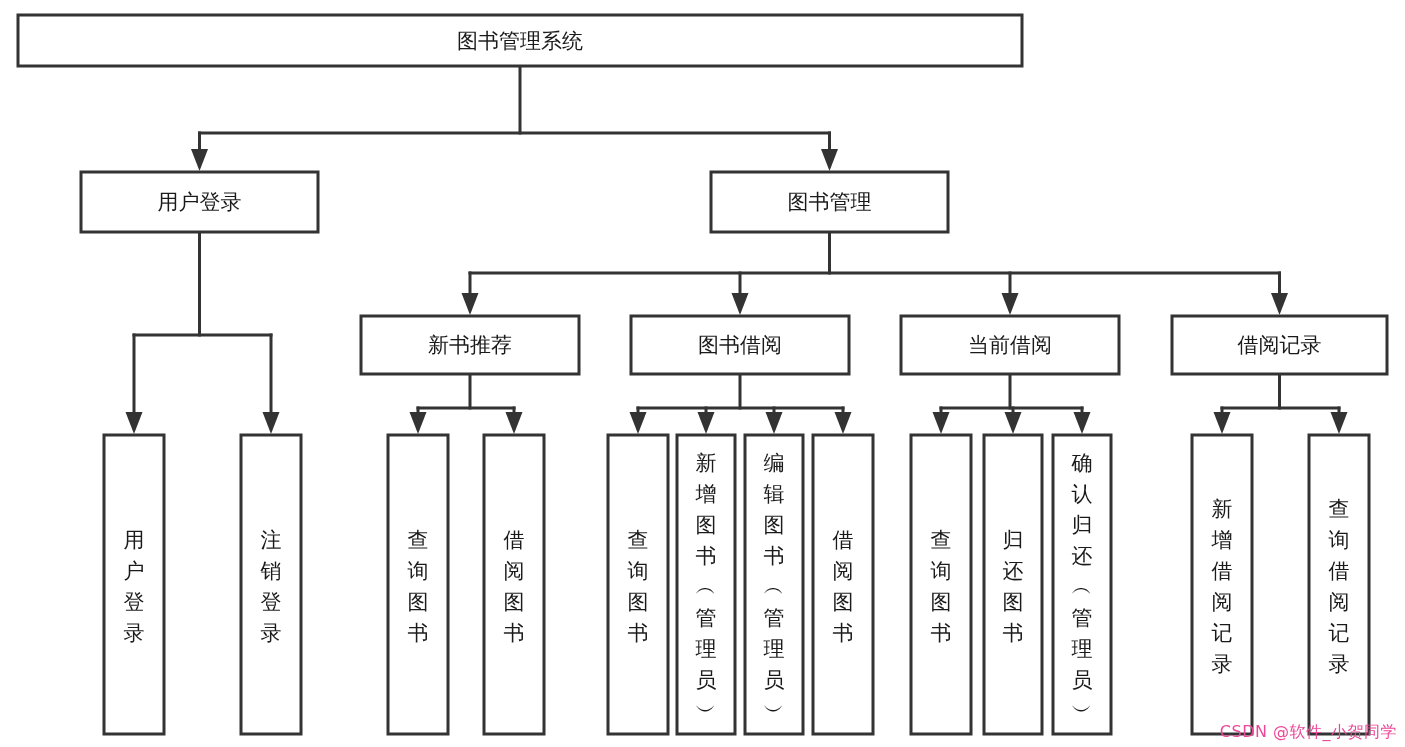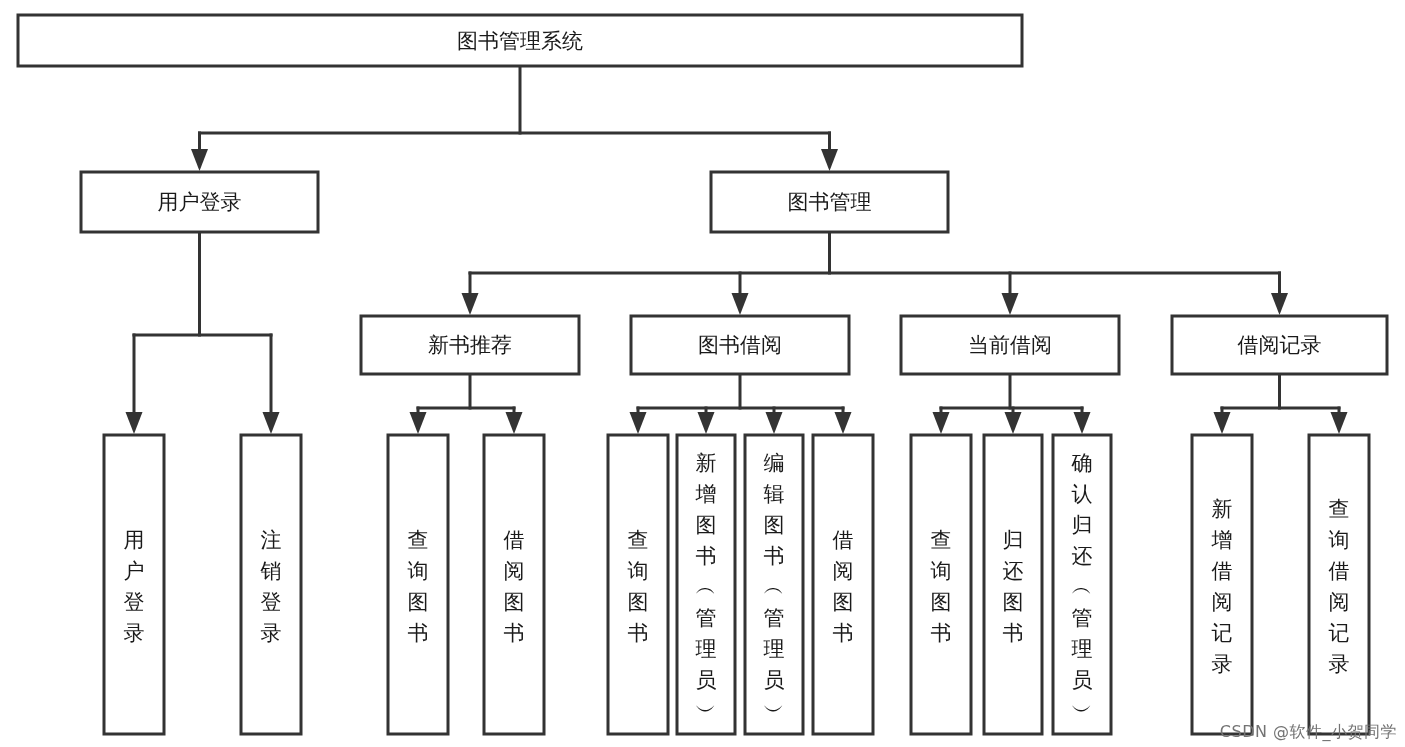--- a/index.html
+++ b/index.html
@@ -54,21 +54,21 @@
     font-size: 21px;
     fill: #1a1a1a;
     text-anchor: middle;
   }
   .watermark {
     position: absolute;
     right: 8px;
     bottom: 4px;
     font-family: "DejaVu Sans", "Liberation Sans", sans-serif;
     font-size: 16px;
-    color: #737373;
+    color: #ec4899;
     letter-spacing: 0.5px;
     white-space: nowrap;
     user-select: none;
   }
 </style>
 </head>
 <body>
 
 <div id="diagram-root">
   <svg id="tree-svg" viewBox="0 0 1405 747">

